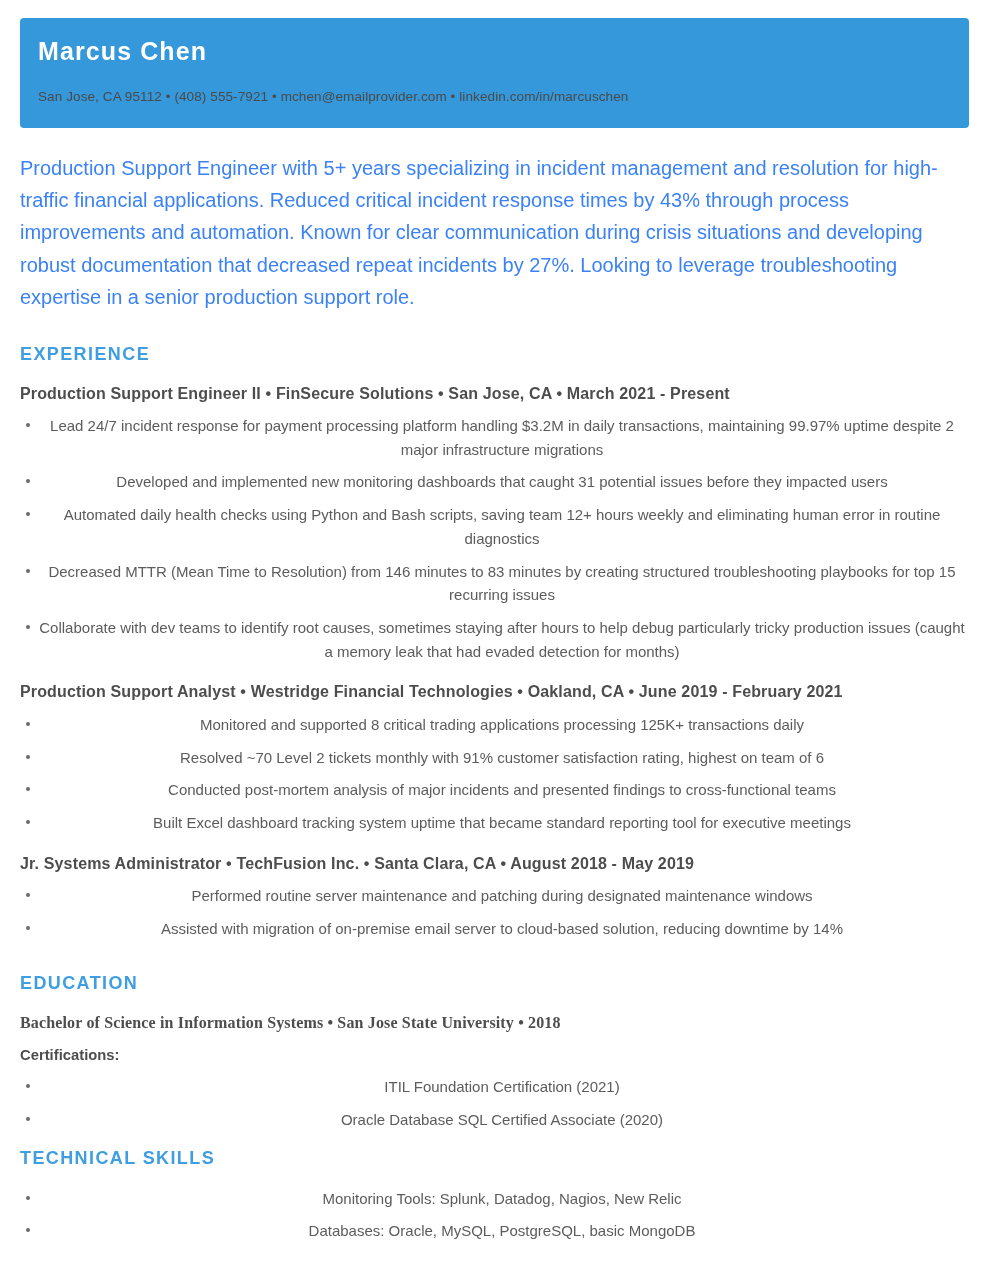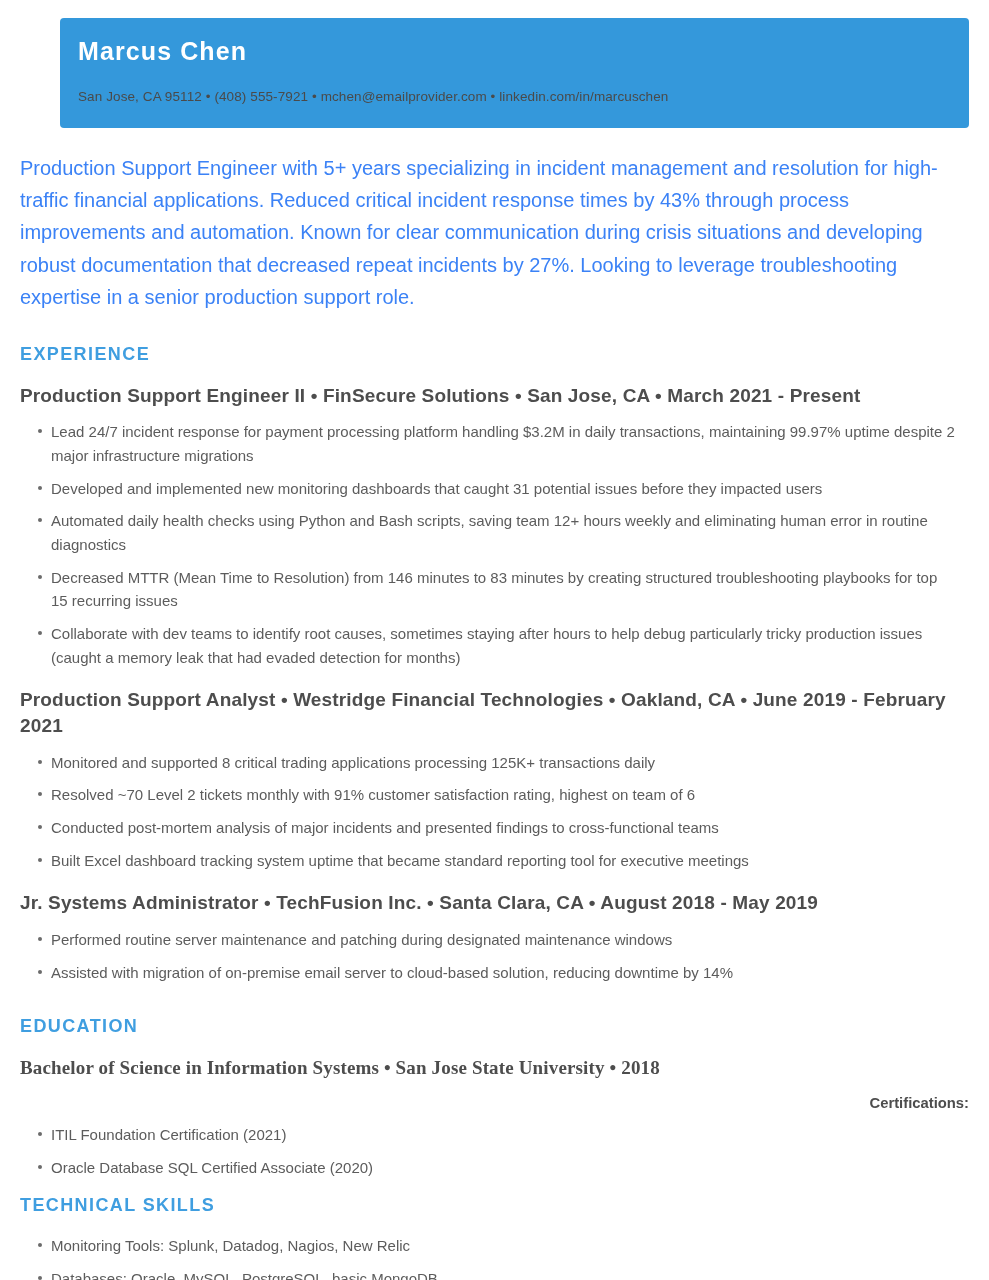--- a/index.html
+++ b/index.html
@@ -19,21 +19,20 @@
     width: 989px;
     padding: 18px 20px 0 20px;
   }
 
   
   .header {
     background: #3498db;
     border-radius: 4px;
     padding: 18px 18px 22px 18px;
     min-height: 105px;
-    margin-left: 40px;
   }
   .name {
     color: #ffffff;
     font-size: 25px;
     font-weight: bold;
     letter-spacing: 1.1px;
     line-height: 1.2;
     margin: 0 0 22px 0;
   }
   .contact {
@@ -58,34 +57,35 @@
     font-size: 18px;
     font-weight: bold;
     letter-spacing: 1.4px;
     margin: 30px 0 18px 0;
   }
   .section-heading.edu { margin-top: 32px; }
   .section-heading.skills { margin-top: 16px; }
 
   
   .entry-heading {
-    font-size: 19px;
+    font-size: 16px;
     font-weight: bold;
     color: #4d4d4d;
     letter-spacing: 0.15px;
     margin: 0 0 10px 0;
     line-height: 1.35;
   }
   .job + .job { margin-top: 18px; }
 
   
   ul.bullets {
     list-style: none;
-    margin: 12px;
+    margin: 0;
     padding: 0;
+    text-align: center;
   }
   ul.bullets > li {
     position: relative;
     padding-left: 19px;
     margin-bottom: 9px;
     font-size: 15px;
     line-height: 1.58;
     color: #5c5c5c;
     max-width: 945px;
   }
@@ -100,21 +100,20 @@
     border-radius: 50%;
     background: #6b6b6b;
   }
   .job ul.bullets { margin-bottom: 14px; }
 
   .cert-label {
     font-size: 14.8px;
     font-weight: bold;
     color: #4d4d4d;
     margin: 10px 0 12px 0;
-    text-align: right;
   }
   .edu-line { margin-bottom: 14px; font-family: Liberation Serif, serif; }
   .skills-list > li { margin-bottom: 11px; }
 </style>
 </head>
 <body>
 
 <div class="page">
 
   <div class="header">

